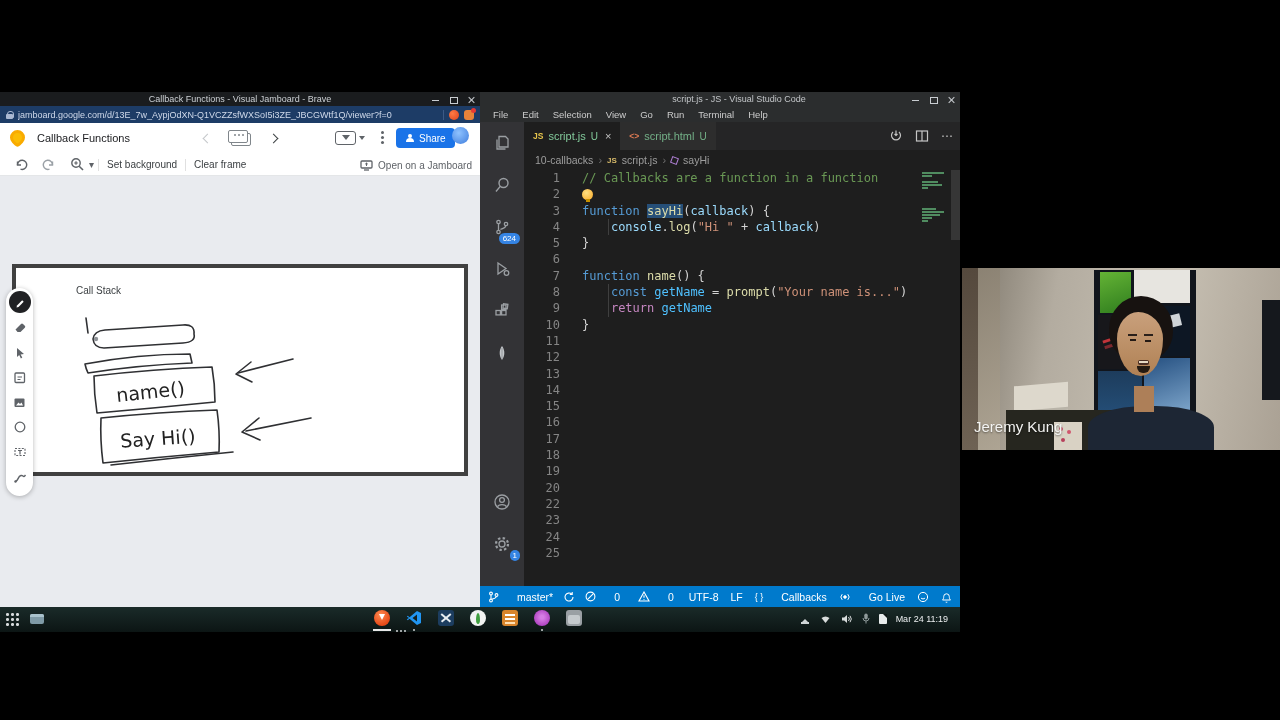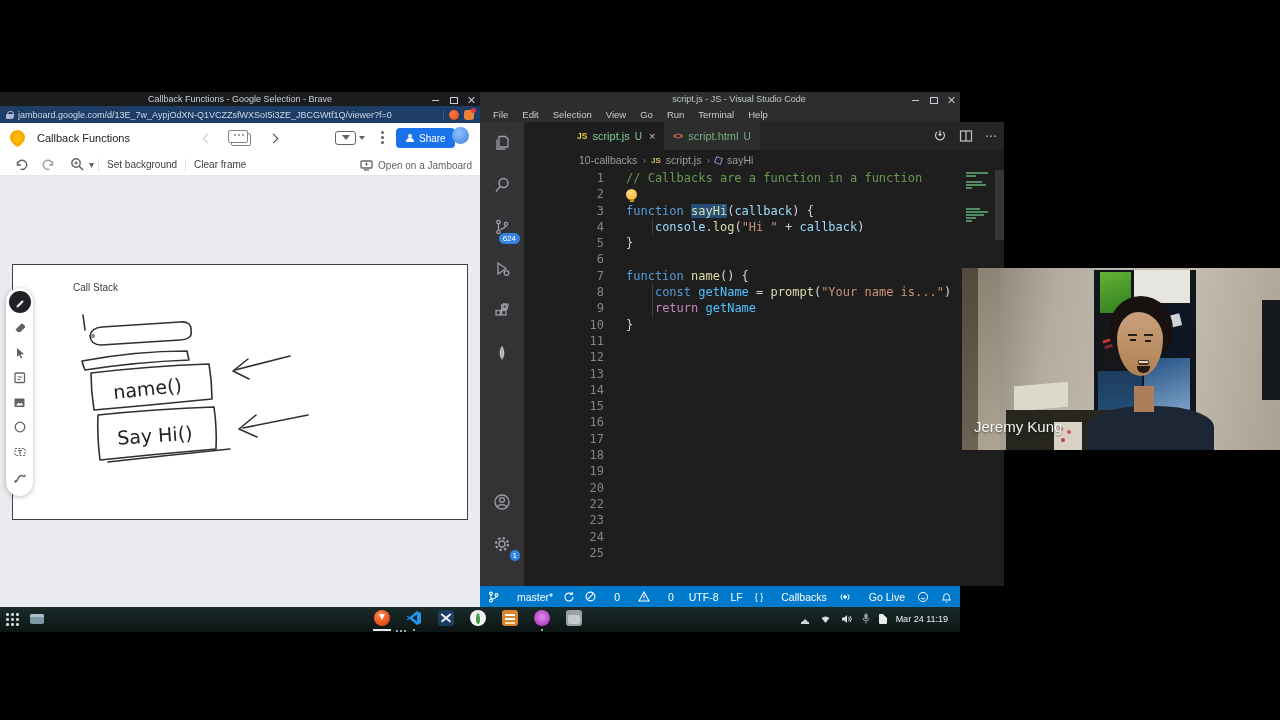--- a/index.html
+++ b/index.html
@@ -57,21 +57,21 @@
 
   .jb-toolbar { left:0; top:62px; width:480px; height:22px; background:#fff; border-bottom:1px solid #e4e6e8;
     display:flex; align-items:center; font-size:10px; color:#3c4043; }
   .jb-toolbar svg { flex:none; }
   .tb-gap { width:14px; flex:none; }
   .jb-tb-label { cursor:pointer; padding:0 8px; white-space:nowrap; }
   .jb-tb-div { width:1px; height:12px; background:#e0e0e0; flex:none; }
   .open-jb { position:absolute; right:8px; top:0; height:22px; display:flex; align-items:center; gap:5px; color:#5f6368; font-size:10px; cursor:pointer; }
 
   .jb-canvas { left:0; top:84px; width:480px; height:431px; background:#e9ebef; }
-  .jb-frame { left:12px; top:88px; width:456px; height:256px; background:#fff; border:1px solid #404040; }
+  .jb-frame { left:12px; top:88px; width:456px; height:212px; background:#fff; border:4px solid #404040; }
   .frame-title { left:60px; top:17px; font-size:10px; color:#3c4043; }
   .jb-tools { left:6px; top:112px; width:27px; height:208px; background:#fff; border-radius:14px;
     box-shadow:0 1px 5px rgba(0,0,0,.28); display:flex; flex-direction:column; align-items:center; padding-top:3px; gap:3px; }
   .tool { width:22px; height:22px; display:flex; align-items:center; justify-content:center; cursor:pointer; }
   .tool.sel { background:#202124; border-radius:50%; }
 
   
   #vscode-win { left:480px; top:92px; width:480px; height:515px; background:#1e1e1e; }
   .vs-titlebar { left:0; top:0; width:480px; height:14px; background:#2b2d2e; color:#c3c6c9;
     font-size:9px; display:flex; align-items:center; justify-content:center;padding-left:38px; }
@@ -79,21 +79,21 @@
     display:flex; align-items:center; padding-left:6px; }
   .menu-item { color:#cccccc; font-size:9.5px; padding:0 7px; cursor:pointer; }
   .vs-activity { left:0; top:30px; width:44px; height:464px; background:#333336;
     display:flex; flex-direction:column; align-items:center; }
   .act-item { width:44px; height:42px; display:flex; align-items:center; justify-content:center; position:relative; cursor:pointer; }
   .act-bottom { position:absolute; bottom:21px; left:0; width:44px; display:flex; flex-direction:column; align-items:center; }
   .badge { position:absolute; right:4px; bottom:4px; background:#3584e4; color:#fff; font-size:8px;
     border-radius:8px; padding:1px 4px; line-height:9px; }
   .badge.small { padding:1px 3px; }
 
-  .vs-editorarea { left:44px; top:30px; width:436px; height:464px; background:#1e1e1e;margin-left:44px; }
+  .vs-editorarea { left:44px; top:30px; width:436px; height:464px; background:#1e1e1e; }
   .vs-tabs { left:0; top:0; width:436px; height:28px; background:#252526; display:flex; }
   .vs-tab { height:28px; display:flex; align-items:center; gap:5px; padding:0 9px; font-size:11px; cursor:pointer; }
   .vs-tab .ticon { font-size:8.5px; font-weight:bold; }
   .tab-active { background:#1e1e1e; color:#82c99a; }
   .tab-inactive { background:#2d2d2d; color:#73b087; }
   .tab-u { font-size:10px; }
   .tab-close { color:#c5c5c5; font-size:11px; margin-left:2px; }
   .tab-actions { position:absolute; right:6px; top:0; height:28px; display:flex; align-items:center; gap:12px; }
   .vs-breadcrumb { left:0; top:28px; width:436px; height:20px; display:flex; align-items:center;
     padding-left:11px; gap:5px; font-size:10.5px; color:#9d9d9d; background:#1e1e1e; }
@@ -187,21 +187,21 @@
 
   svg { display:block; }
 </style>
 </head>
 <body>
 
 <div id="stage">
 
   <div id="brave-win" class="abs">
     <div class="br-titlebar abs">
-      <span>Callback Functions - Google Selection - Brave</span>
+      <span>Callback Functions - Visual Jamboard - Brave</span>
       <span class="win-controls">
         <span class="wc wc-min"></span>
         <span class="wc wc-rest"></span>
         <span class="wc wc-close"></span>
       </span>
     </div>
     <div class="br-urlbar abs">
       <span class="lock-icon"></span>
       <span class="br-url">jamboard.google.com/d/13E_7w_AypjOdXN-Q1VCZZsfWXSoI5i3ZE_JBCGWtf1Q/viewer?f=0</span>
       <span class="br-sep"></span>

